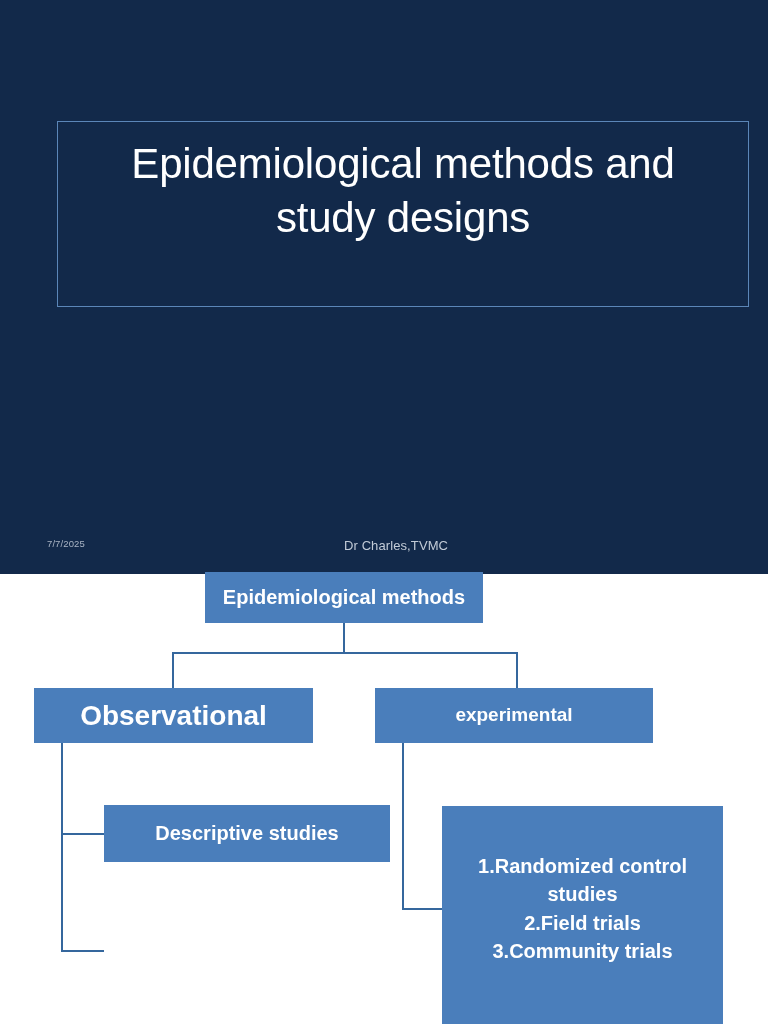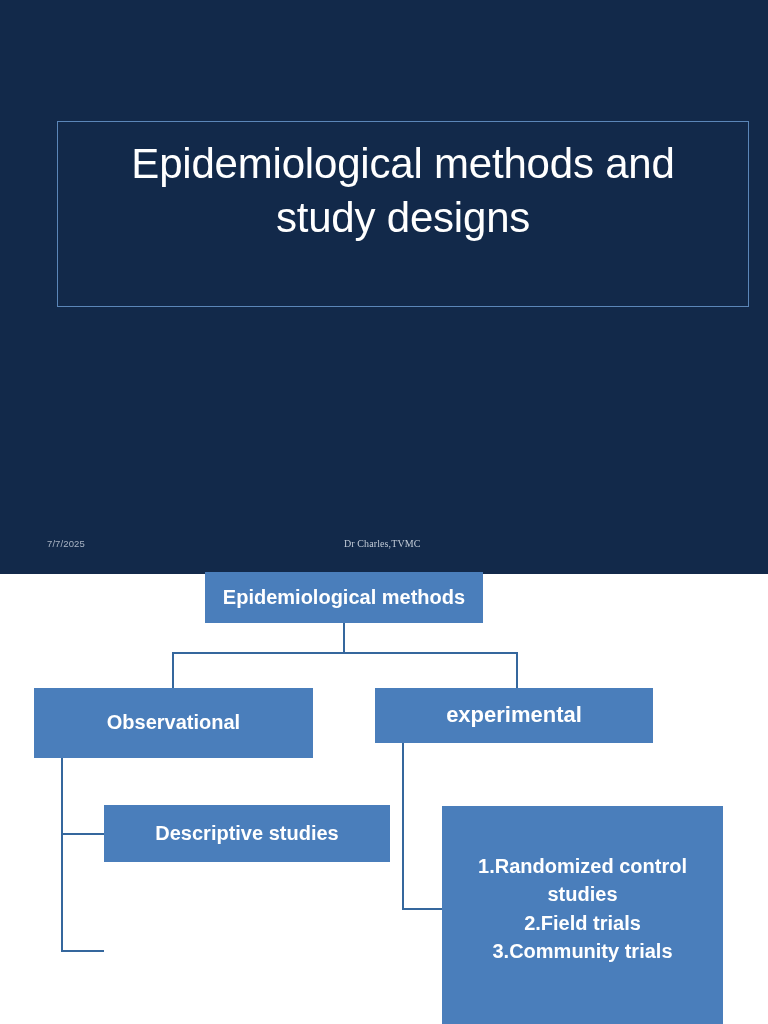--- a/index.html
+++ b/index.html
@@ -75,23 +75,22 @@
     top: 0;
     color: #a9b4c4;
     font-size: 9.5px;
     letter-spacing: 0.1px;
   }
   #footer-author {
     position: absolute;
     left: 344px;
     top: 0;
     color: #c2cbd7;
-    font-size: 10px;
+    font-size: 13px;
     letter-spacing: 0.1px;
-    font-family: Liberation Serif, serif;
   }
 
   
   #diagram {
     position: absolute;
     left: 0;
     top: 574px;
     width: 768px;
     height: 450px;
     background: #ffffff;
@@ -117,26 +116,26 @@
   }
   .conn.v { width: 2px; }
   .conn.h { height: 2px; }
 
   
   #node-root {
     left: 205px; top: -2px; width: 278px; height: 51px;
     font-size: 20px;
   }
   #node-observational {
-    left: 34px; top: 114px; width: 279px; height: 70px;
-    font-size: 20px;
+    left: 34px; top: 114px; width: 279px; height: 55px;
+    font-size: 28px;
   }
   #node-experimental {
     left: 375px; top: 114px; width: 278px; height: 55px;
-    font-size: 22px;
+    font-size: 19px;
   }
   #node-descriptive {
     left: 104px; top: 231px; width: 286px; height: 57px;
     font-size: 20px;
   }
   #node-analytical {
     left: 104px; top: 349px; width: 286px; height: 57px;
     font-size: 20px;
   }
   #node-experimental-types {

